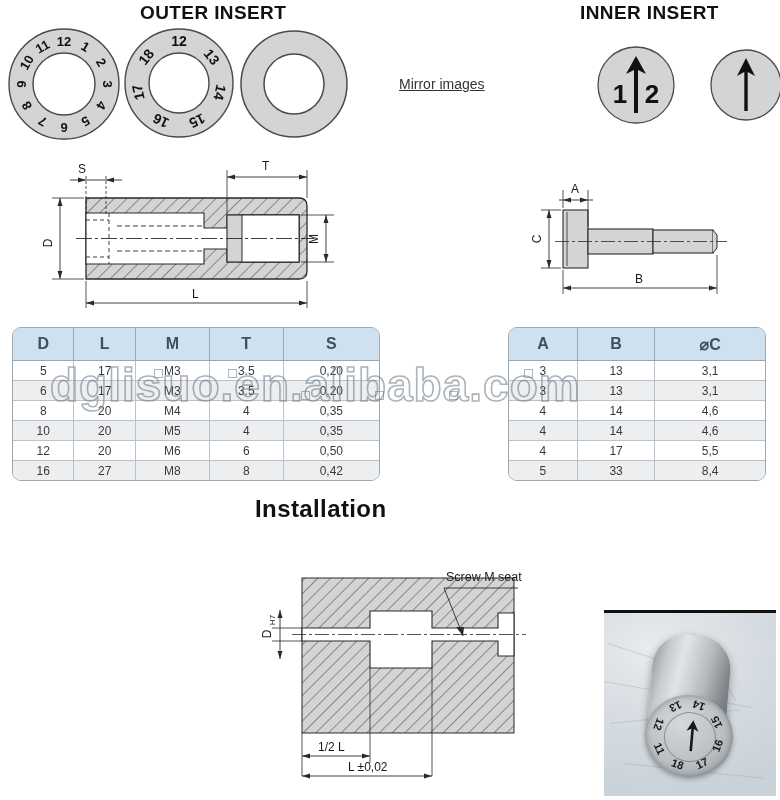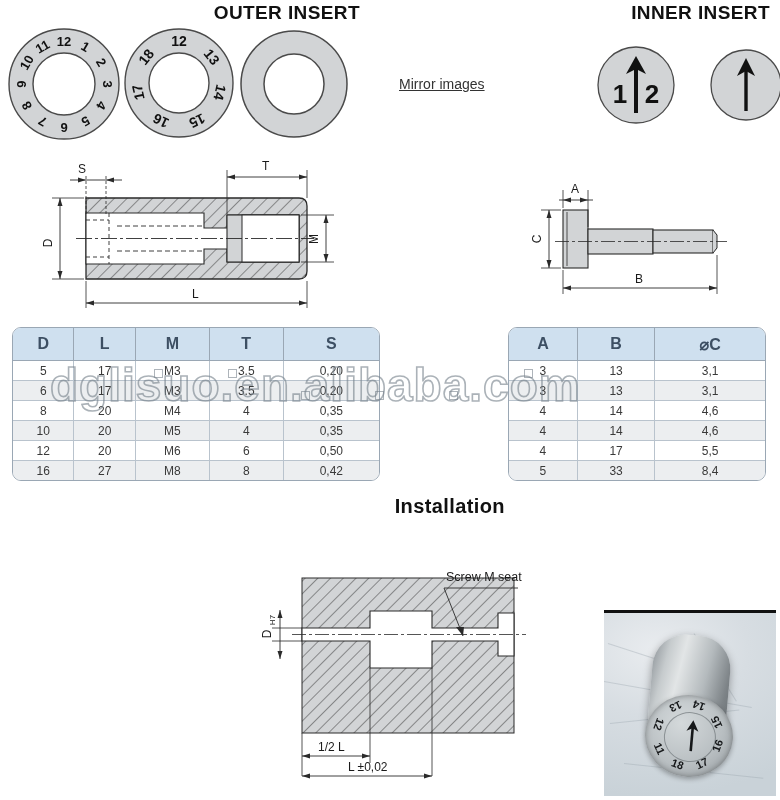--- a/index.html
+++ b/index.html
@@ -5,21 +5,21 @@
   html,body{margin:0;padding:0;}
   body{
     width:780px;height:800px;position:relative;overflow:hidden;
     background:#ffffff;
     font-family:"Liberation Sans","DejaVu Sans",sans-serif;
     color:#1a1a1a;
   }
   .abs{position:absolute;}
   .sec-title{
     font-size:19px;font-weight:bold;letter-spacing:.4px;color:#111;
-    text-align:right;white-space:nowrap;
+    text-align:left;white-space:nowrap;
   }
   .note-text{font-size:14px;color:#333;white-space:nowrap;text-decoration:underline;}
 
   
   .ring-wrap{position:absolute;}
   .ring-svg{display:block;}
 
   
   .dtable{
     position:absolute;border-collapse:separate;border-spacing:0;
@@ -357,21 +357,21 @@
         <td>5,5</td>
       </tr>
       <tr>
         <td>5</td>
         <td>33</td>
         <td>8,4</td>
       </tr>
     </tbody>
 </table>
 
-<div class="abs sec-title" style="left:255px;top:495px;width:250px;font-size:20px;">Installation</div>
+<div class="abs sec-title" style="left:255px;top:495px;width:250px;font-size:24px;">Installation</div>
 
 <div class="abs" style="left:240px;top:528px;">
   <svg width="320" height="260" viewBox="0 0 320 260">
     <defs>
       <pattern id="hatch2" width="9" height="9" patternTransform="rotate(45)" patternUnits="userSpaceOnUse">
         <rect width="9" height="9" fill="#d2d4d6"></rect>
         <line x1="0" y1="0" x2="0" y2="9" stroke="#3a3a3a" stroke-width="1"></line>
       </pattern>
     </defs>
 

